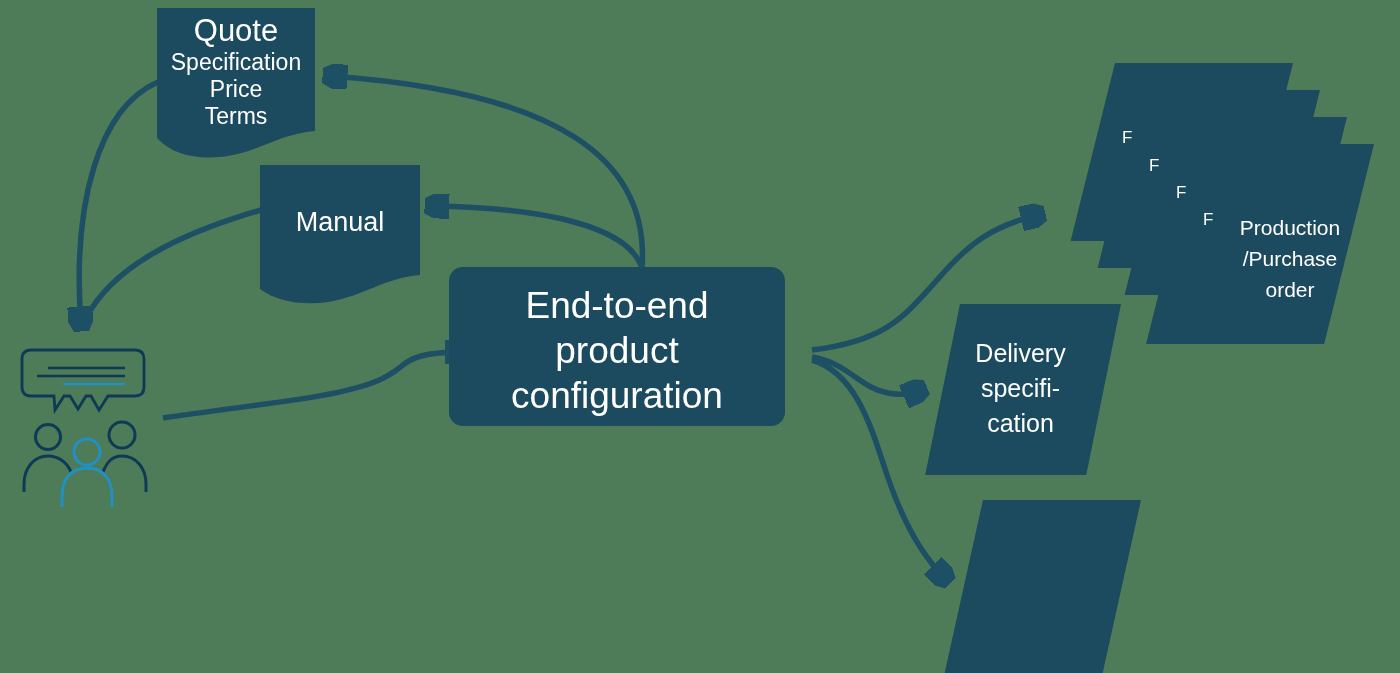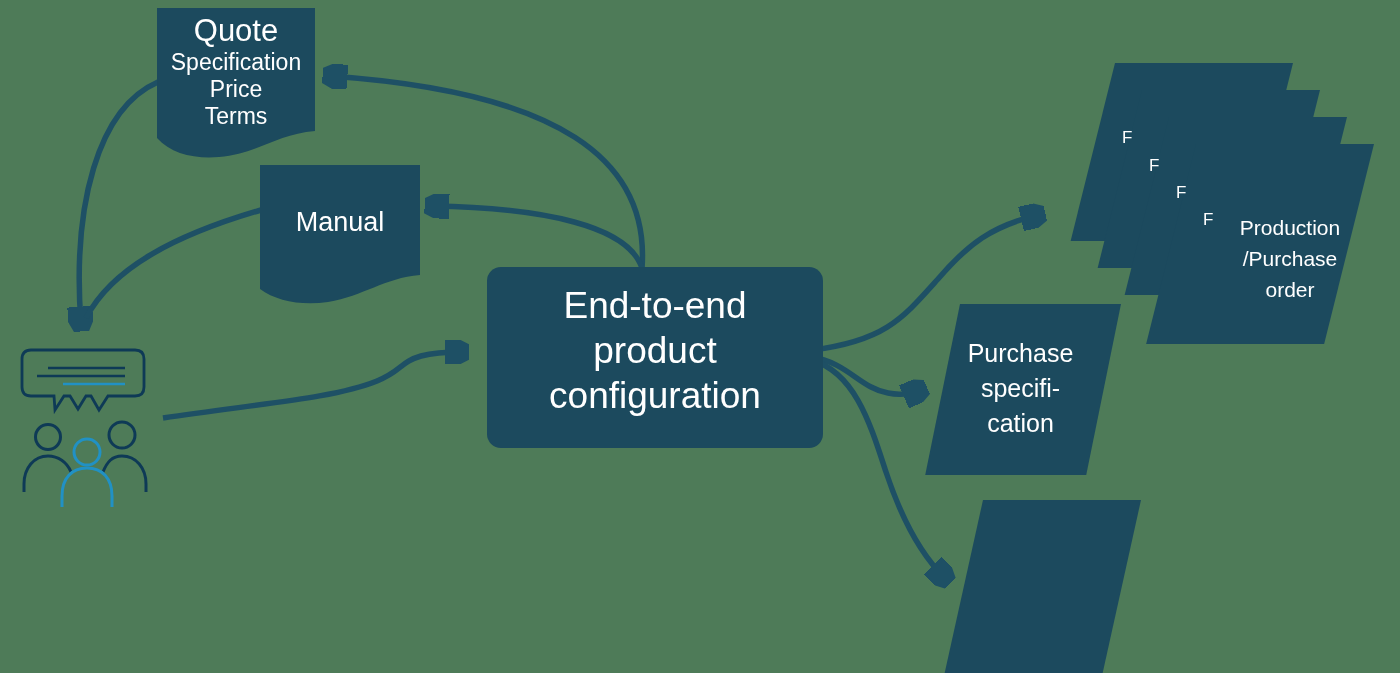--- a/index.html
+++ b/index.html
@@ -30,21 +30,21 @@
   .doc svg{display:block;}
   .doc path{fill:var(--shape);}
   .doc-quote{left:157px;top:8px;width:158px;height:160px;}
   .quote-title{left:0;top:6px;width:158px;font-size:31px;line-height:34px;}
   .quote-details{left:0;top:41px;width:158px;font-size:23px;line-height:27px;}
   .doc-manual{left:260px;top:137px;width:160px;height:150px;margin-top:28px;}
   .manual-label{left:0;top:42px;width:160px;font-size:27px;}
 
   
   .center-box{
-    position:absolute;left:487px;top:267px;width:336px;height:181px;
+    position:absolute;left:449px;top:267px;width:336px;height:159px;
     background:var(--shape);border-radius:14px;
   }
   .center-box-label{left:0;top:16px;width:336px;font-size:37px;line-height:45px;}
 
   
   .sheet{
     position:absolute;width:178px;height:178px;background:var(--shape);
     transform:skewX(-14deg);transform-origin:0 0;
   }
   .sheet-1{left:1115px;top:63px;}
@@ -121,21 +121,21 @@
   <div class="sheet sheet-4"></div>
   <span class="file-label file-1">F</span>
   <span class="file-label file-2">F</span>
   <span class="file-label file-3">F</span>
   <span class="file-label file-4">F</span>
   <div class="label production-label">Production
 /Purchase
 order</div>
 
   <div class="par par-internal"></div>
-  <div class="label internal-label">Purchase
+  <div class="label internal-label">Delivery
 specifi-
 cation</div>
 
   <div class="par par-delivery"></div>
 
   <svg class="people-icon" viewBox="0 0 146 164" xmlns="http://www.w3.org/2000/svg">
     <path class="ic-p" stroke-width="2.8" d="M17 6 H121 Q130 6 130 15 V43 Q130 52 121 52 H94 L85 66 L77 52 H72 L64 65 L56 52 H50 L41 66 L40 52 H17 Q8 52 8 43 V15 Q8 6 17 6 Z"></path>
     <path class="ic-p" stroke-width="2.6" d="M34 24 H111"></path>
     <path class="ic-p" stroke-width="2.6" d="M23 32 H111"></path>
     <path class="ic-a" stroke-width="2.6" d="M49 40 H111"></path>

